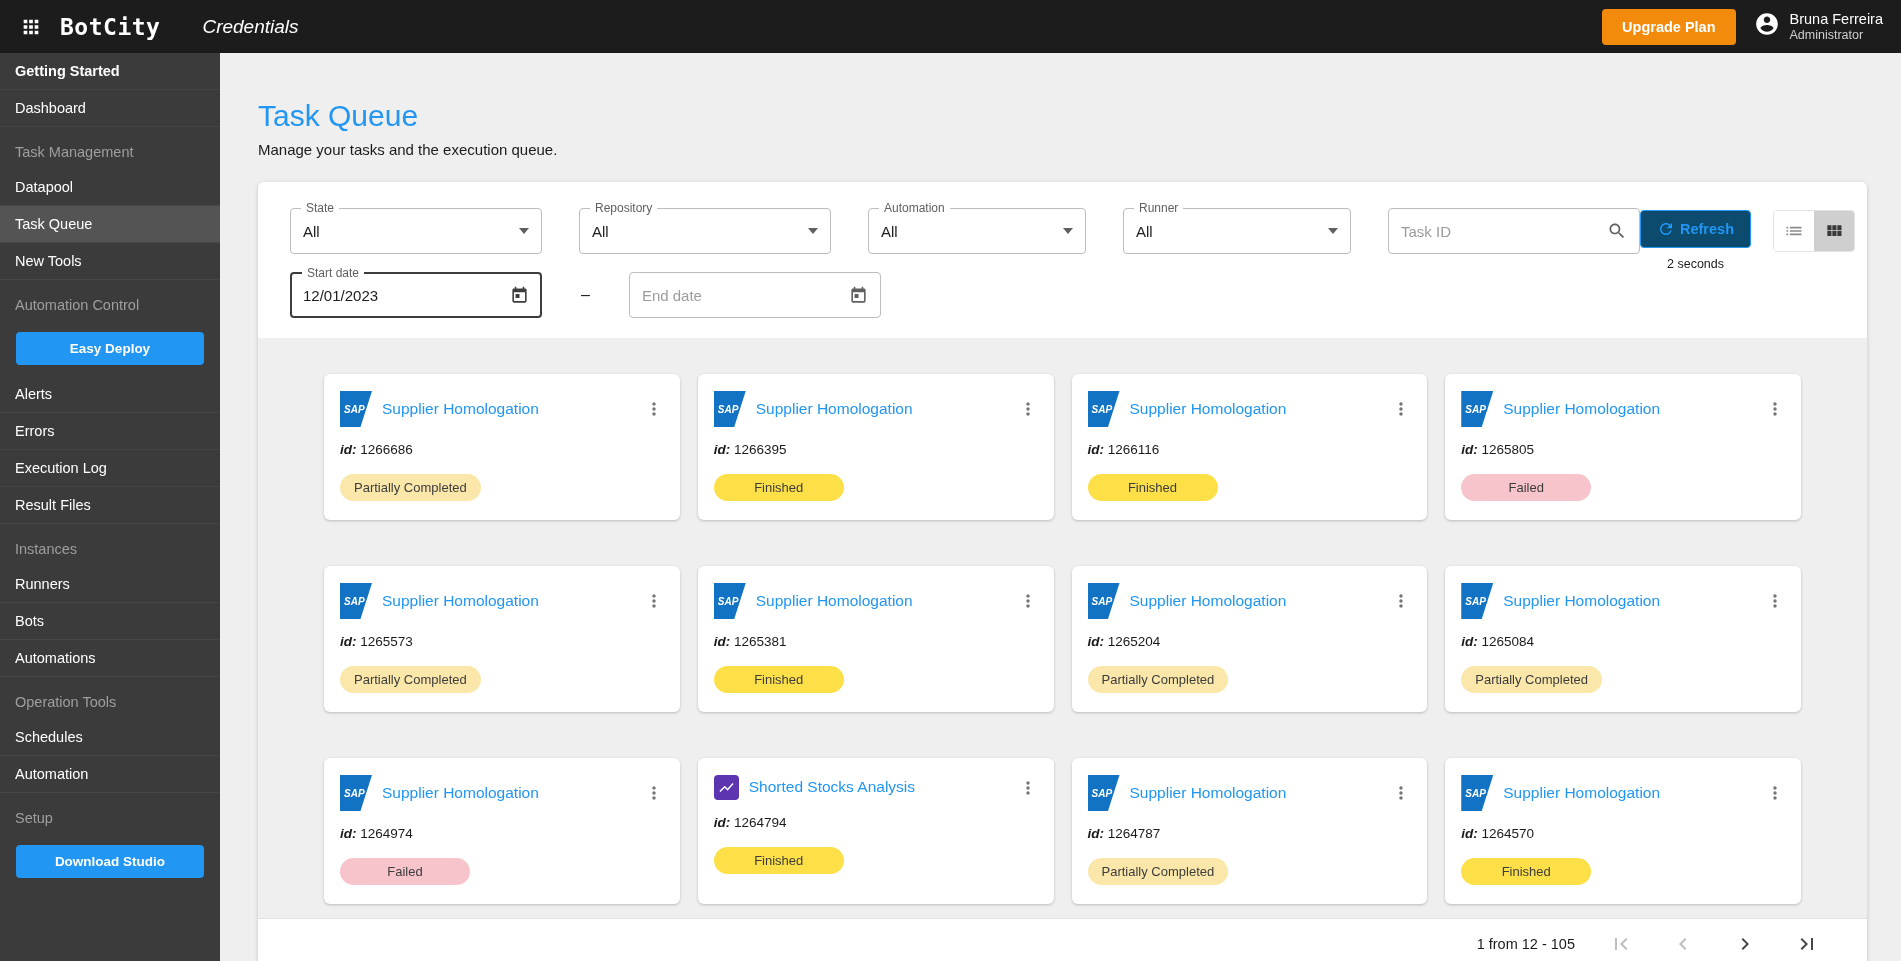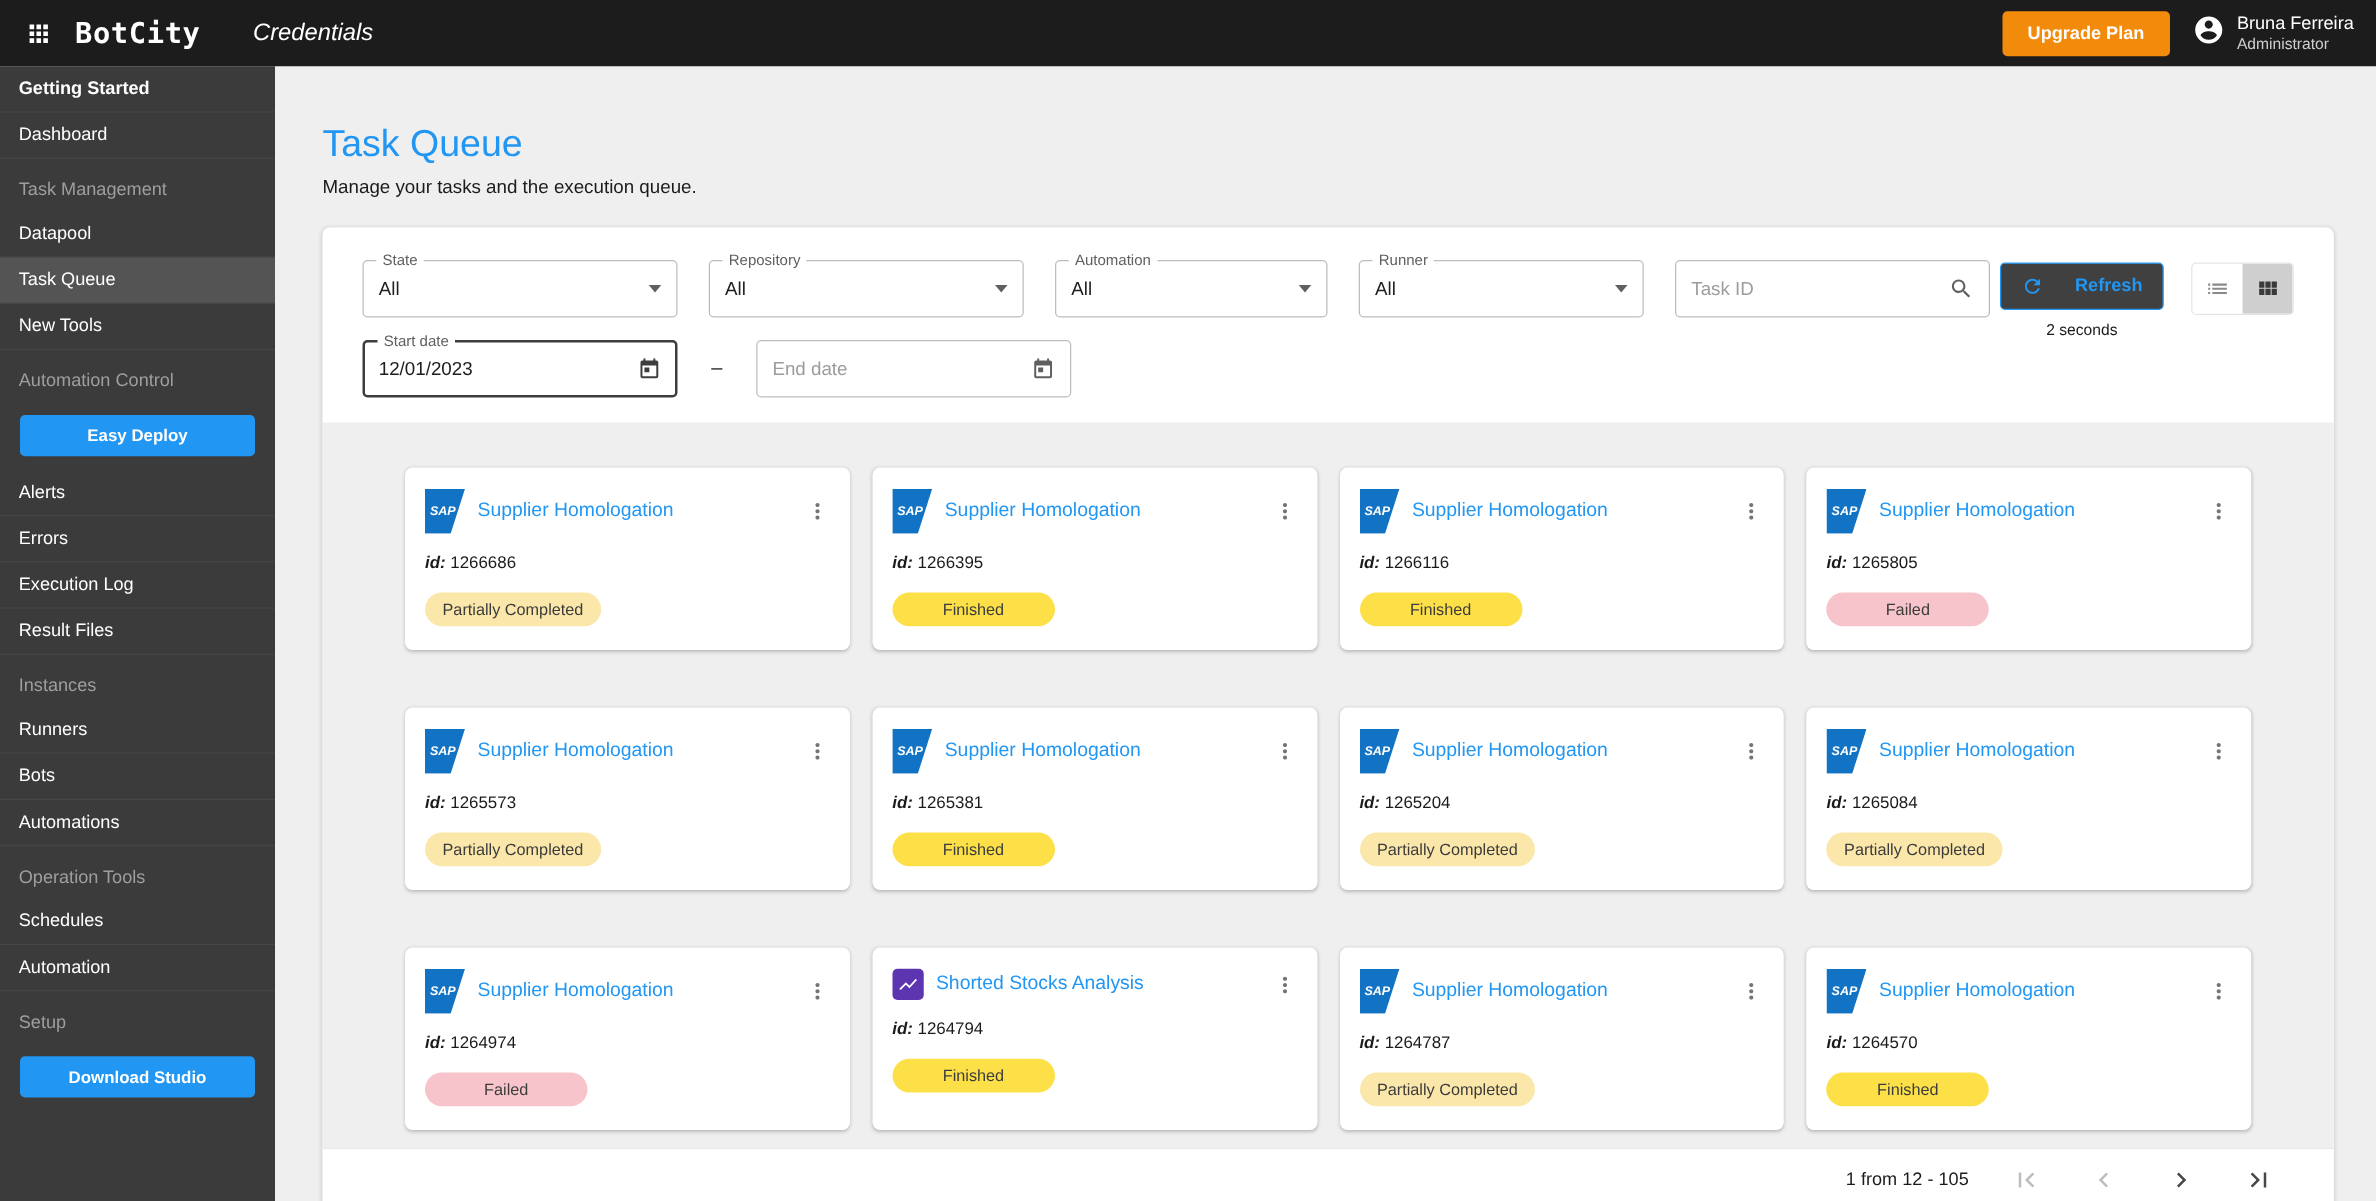--- a/index.html
+++ b/index.html
@@ -48,21 +48,21 @@
   
   .main { position:absolute; top:53px; left:220px; right:0; bottom:0; padding:24px 34px 0 38px; overflow:hidden; }
   .page-title { color:#2196F3; font-size:30px; font-weight:400; margin:22px 0 8px; }
   .page-subtitle { font-size:15px; margin:0 0 24px; }
 
   .panel { background:#fff; border-radius:6px; box-shadow:0 1px 4px rgba(0,0,0,.18); overflow:hidden; }
 
   
   .filters { display:flex; justify-content:space-between; padding:26px 32px 20px; background:#fff; }
   .filter-rows { display:flex; flex-direction:column; gap:18px; }
-  .filter-row { display:flex; align-items:center; gap:25px; }
+  .filter-row { display:flex; align-items:center; gap:37px; }
   .field {
     position:relative; height:46px; border:1px solid #BDBDBD; border-radius:4px;
     display:flex; align-items:center; padding:0 12px; background:#fff; cursor:pointer;
   }
   .field.dark-border { border:2px solid #3d3d3d; padding:0 11px; }
   .field-label {
     position:absolute; top:-8px; left:10px; background:#fff; padding:0 5px;
     font-size:12px; color:#5f5f5f; white-space:nowrap;
   }
   .field-value { font-size:15px; color:#202020; }
@@ -73,21 +73,21 @@
   }
   .field input::placeholder { color:#9c9c9c; }
   .field .trail-icon { margin-left:auto; display:flex; cursor:pointer; }
   .w-state{width:252px;} .w-repo{width:252px;} .w-auto{width:218px;} .w-runner{width:228px;} .w-task{width:252px;}
   .w-date{width:252px;}
   .date-sep { font-size:16px; color:#1b1b1b; margin:0 2px; }
 
   .filters-right { display:flex; align-items:flex-start; gap:22px; padding-top:2px; }
   .refresh-block { display:flex; flex-direction:column; align-items:center; }
   .refresh-btn {
-    display:flex; align-items:center; gap:25px; background:#404040; border:1px solid #2196F3;
+    display:flex; align-items:center; gap:5px; background:#0c4a6e; border:1px solid #2196F3;
     color:#2196F3; font-weight:bold; font-size:14.5px; padding:9px 16px; border-radius:4px;
     cursor:pointer; font-family:inherit;
   }
   .refresh-interval { font-size:12.5px; margin-top:9px; color:#1b1b1b; }
   .view-toggle { display:flex; border:1px solid #E3E3E3; border-radius:4px; overflow:hidden; }
   .toggle-btn { width:40px; height:40px; display:flex; align-items:center; justify-content:center; cursor:pointer; background:#fff; }
   .toggle-btn.active { background:#CFCFCF; }
 
   
   .grid-area {

